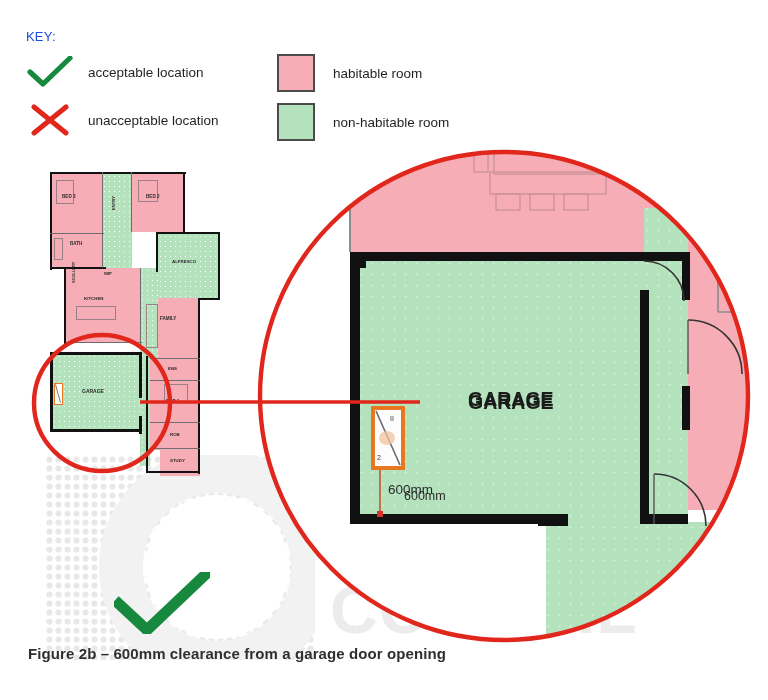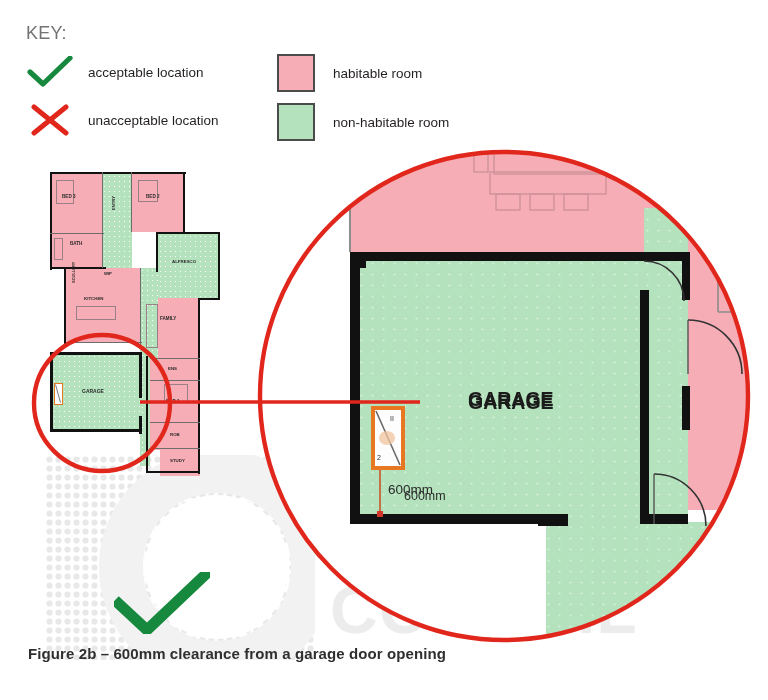--- a/index.html
+++ b/index.html
@@ -15,23 +15,23 @@
     position: relative;
     width: 768px;
     height: 700px;
     background: #ffffff;
     overflow: hidden;
   }
   
   .key-title {
     position: absolute;
     left: 26px;
-    top: 23px;
-    font-size: 18px;
-    color: #737373;
+    top: 29px;
+    font-size: 13px;
+    color: #1d4ed8;
     letter-spacing: .2px;
   }
   .key-row { position: absolute; display: flex; align-items: center; }
   .key-row .key-label {
     font-size: 13.5px;
     color: #231f20;
     white-space: nowrap;
   }
   .key-tick-cell, .key-cross-cell {
     width: 48px; height: 34px;

